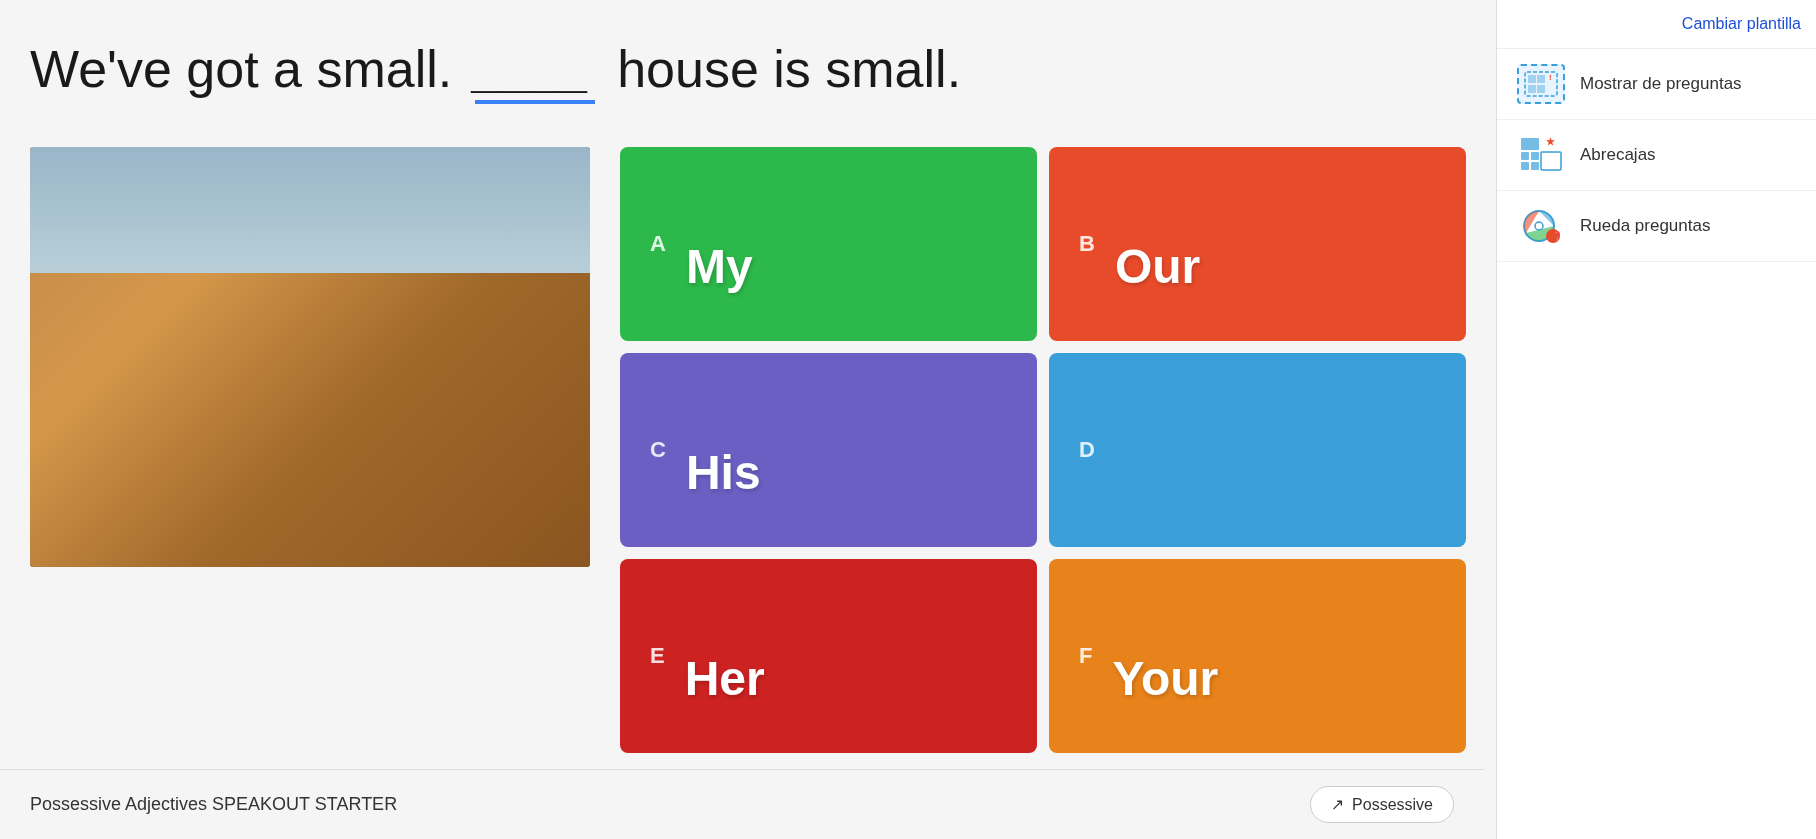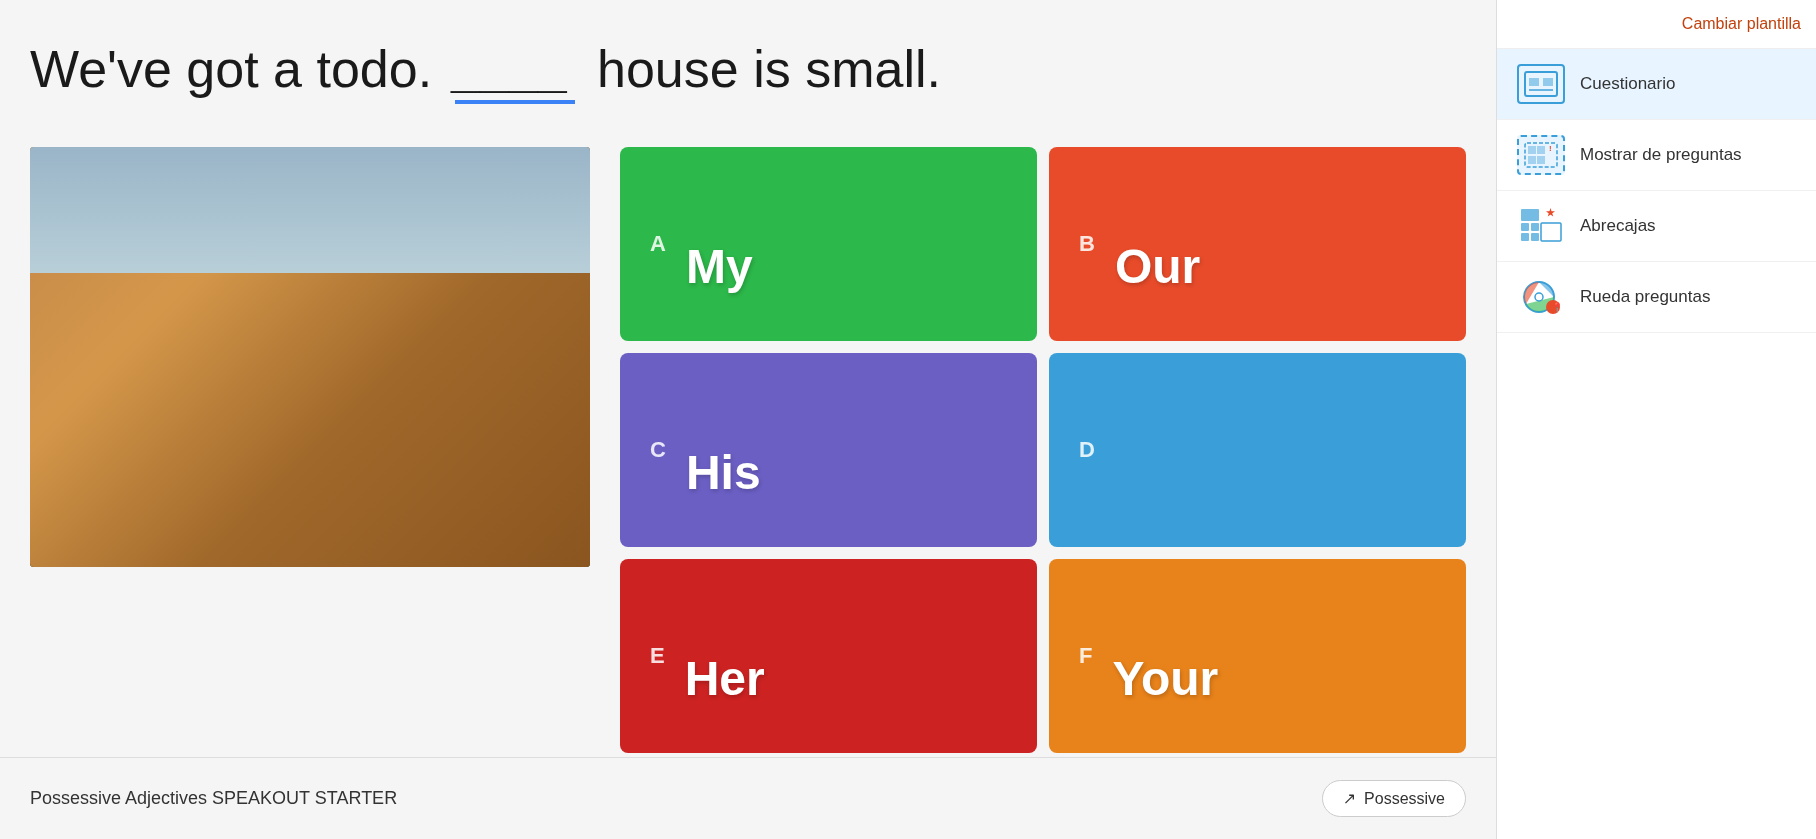--- a/index.html
+++ b/index.html
@@ -210,21 +210,21 @@
 
     .sidebar-header {
       padding: 5px 15px 15px;
       border-bottom: 1px solid #eee;
       display: flex;
       justify-content: flex-end;
     }
 
     .sidebar-header-text {
       font-size: 16px;
-      color: #c2410c;
+      color: #1d4ed8;
       font-weight: 500;
     }
 
     .sidebar-item {
       display: flex;
       align-items: center;
       padding: 15px 20px;
       cursor: pointer;
       border-bottom: 1px solid #f0f0f0;
       gap: 15px;
@@ -300,21 +300,21 @@
       align-items: center;
       justify-content: center;
     }
   </style>
 </head>
 <body>
 
 <div class="main-content">
 
   <div class="question-text">
-    <span>We've got a todo.</span>
+    <span>We've got a small.</span>
     <span class="blank">____</span>
     <span>house is small.</span>
   </div>
 
   <div class="content-area">
 
     <div class="house-image">
       <svg class="house-svg" viewBox="0 0 560 420" xmlns="http://www.w3.org/2000/svg">
 
         <rect x="0" y="0" width="560" height="420" fill="#8ab2c4"></rect>
@@ -409,47 +409,36 @@
         <svg width="28" height="28" viewBox="0 0 28 28" fill="none" xmlns="http://www.w3.org/2000/svg">
           <polyline points="2,10 2,2 10,2" stroke="#555" stroke-width="2.5" fill="none"></polyline>
           <polyline points="18,2 26,2 26,10" stroke="#555" stroke-width="2.5" fill="none"></polyline>
           <polyline points="26,18 26,26 18,26" stroke="#555" stroke-width="2.5" fill="none"></polyline>
           <polyline points="10,26 2,26 2,18" stroke="#555" stroke-width="2.5" fill="none"></polyline>
         </svg>
       </button>
     </div>
   </div>
 
-  <div style="position:absolute; bottom: 0; left:0; right:0; display:flex; align-items:center; justify-content:space-between; padding: 22px 30px; border-top: 1px solid #ddd; background:#f5f5f5;">
+  <div style="position:absolute; bottom: 0; left:0; right:12px; display:flex; align-items:center; justify-content:space-between; padding: 16px 30px; border-top: 1px solid #ddd; background:#f5f5f5;">
     <span class="footer-title">Possessive Adjectives SPEAKOUT STARTER</span>
     <button class="share-btn">
       <span>↗</span>
       <span>Possessive</span>
     </button>
   </div>
 
 </div>
 
 <div class="sidebar">
 
   <div class="sidebar-header">
     <span class="sidebar-header-text">Cambiar plantilla</span>
   </div>
 
-  <div class="sidebar-item active">
-    <div class="sidebar-icon icon-quiz">
-      <svg width="36" height="28" viewBox="0 0 36 28">
-        <rect x="2" y="2" width="32" height="24" rx="2" fill="none" stroke="#3a9fd8" stroke-width="2"></rect>
-        <rect x="6" y="8" width="10" height="8" fill="#3a9fd8" opacity="0.5"></rect>
-        <rect x="20" y="8" width="10" height="8" fill="#3a9fd8" opacity="0.5"></rect>
-        <line x1="6" y1="20" x2="30" y2="20" stroke="#3a9fd8" stroke-width="1.5"></line>
-      </svg>
-    </div>
-    <span class="sidebar-label">Cuestionario</span>
-  </div>
 
   <div class="sidebar-item">
     <div class="sidebar-icon icon-contest">
       <svg width="36" height="28" viewBox="0 0 36 28">
         <rect x="2" y="2" width="32" height="24" rx="2" fill="none" stroke="#3a9fd8" stroke-width="1.5" stroke-dasharray="4,2"></rect>
         <rect x="5" y="5" width="8" height="8" fill="#3a9fd8" opacity="0.4"></rect>
         <rect x="14" y="5" width="8" height="8" fill="#3a9fd8" opacity="0.4"></rect>
         <rect x="5" y="15" width="8" height="8" fill="#3a9fd8" opacity="0.4"></rect>
         <rect x="14" y="15" width="8" height="8" fill="#3a9fd8" opacity="0.4"></rect>
         <text x="26" y="10" font-size="8" fill="#e84b2a" font-weight="bold">!</text>

